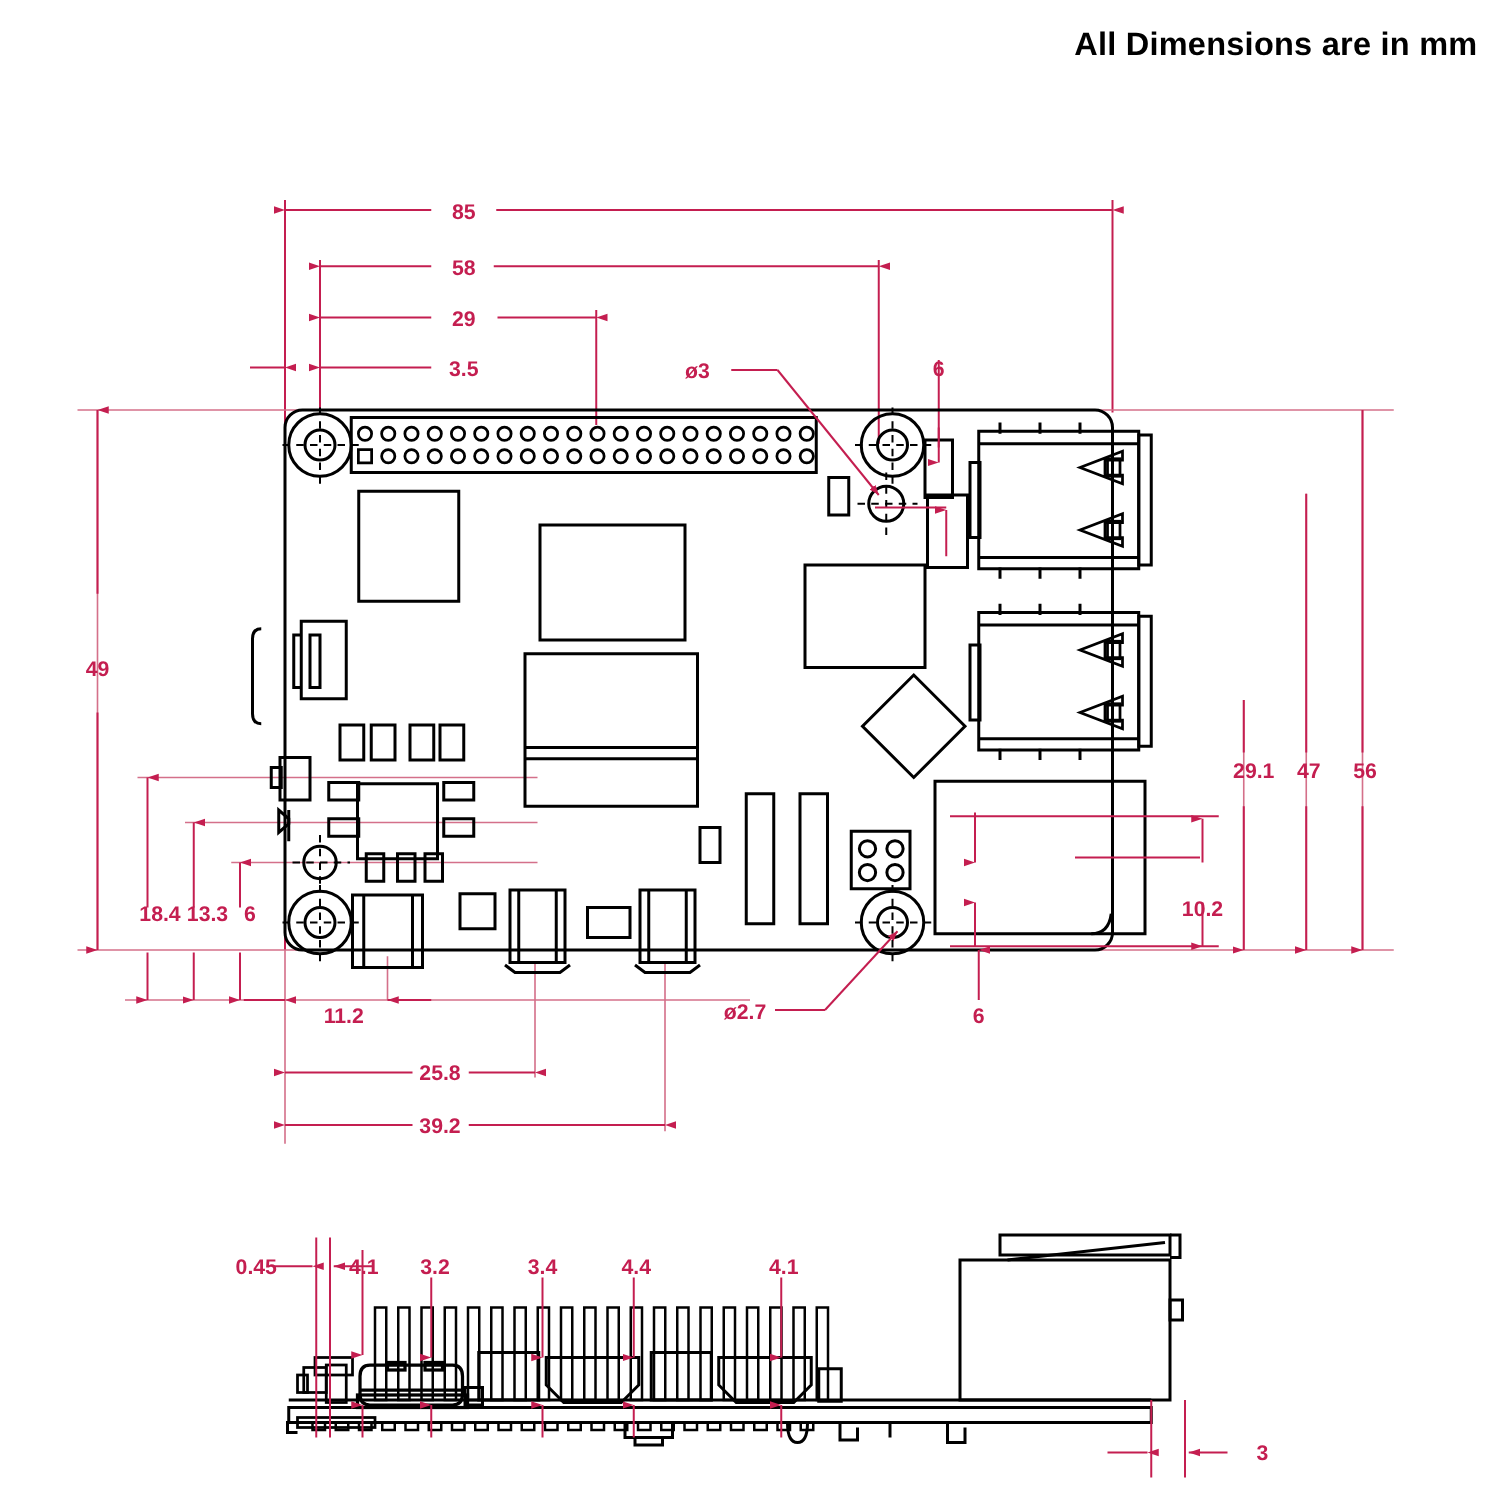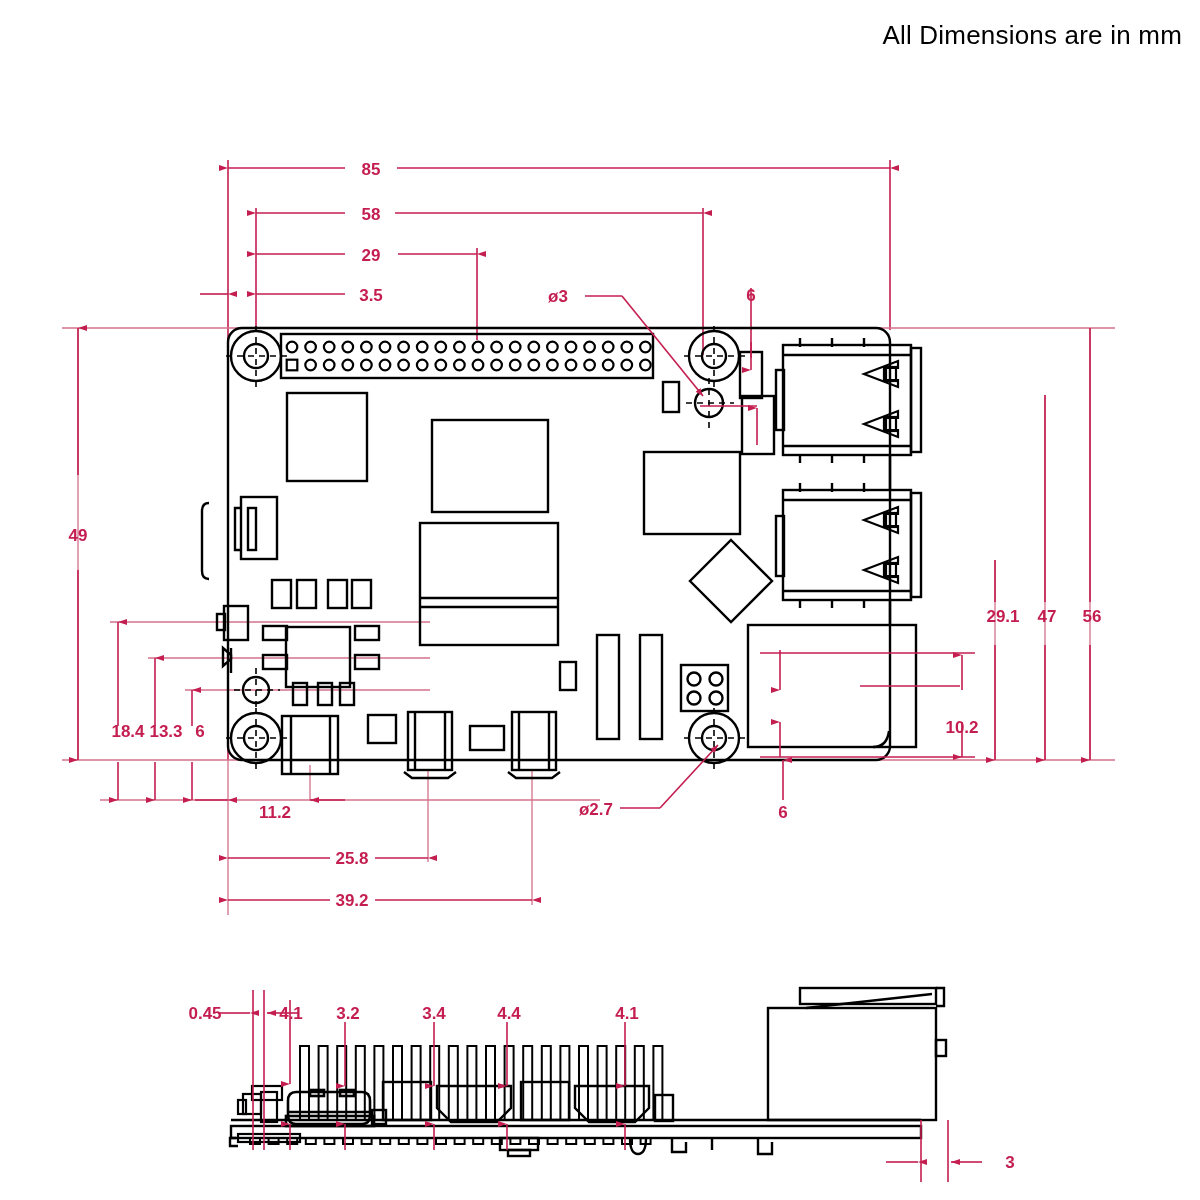--- a/index.html
+++ b/index.html
@@ -12,21 +12,21 @@
     height: 1200px;
     position: relative;
     font-family: "Liberation Sans", sans-serif;
     overflow: hidden;
   }
   #title {
     position: absolute;
     right: 18px;
     top: 20px;
     font-size: 26px;
-    font-weight: normal;
+    font-weight: bold;
     color: #000000;
     letter-spacing: 0.2px;
     white-space: nowrap;
   }
   #drawing {
     position: absolute;
     left: 0;
     top: 0;
     width: 1200px;
     height: 1200px;

